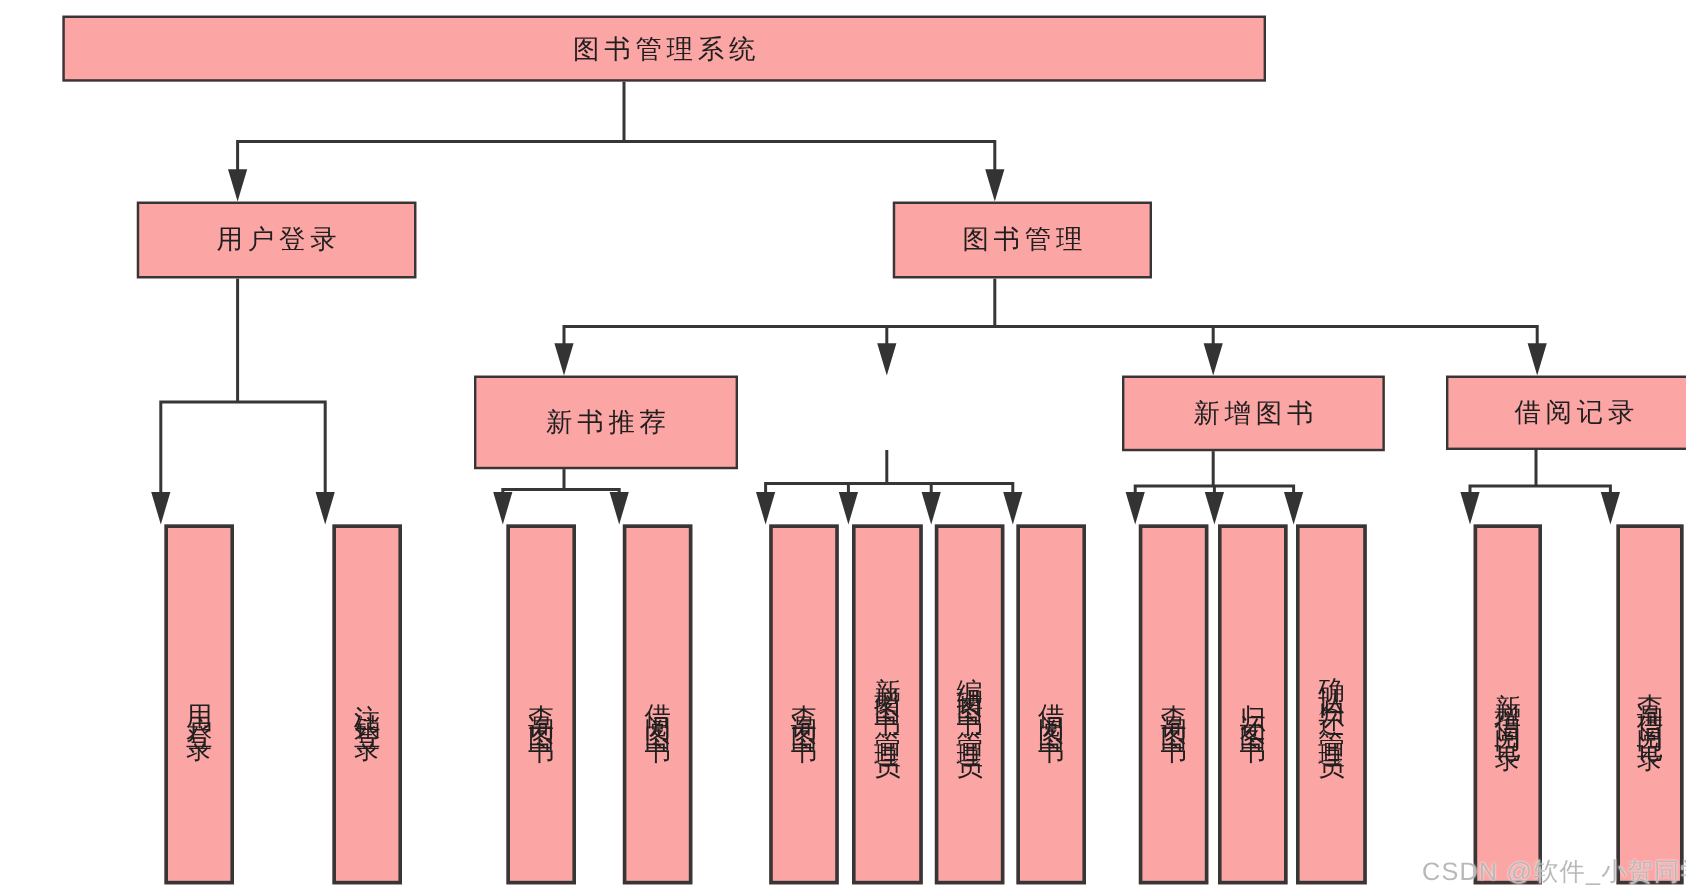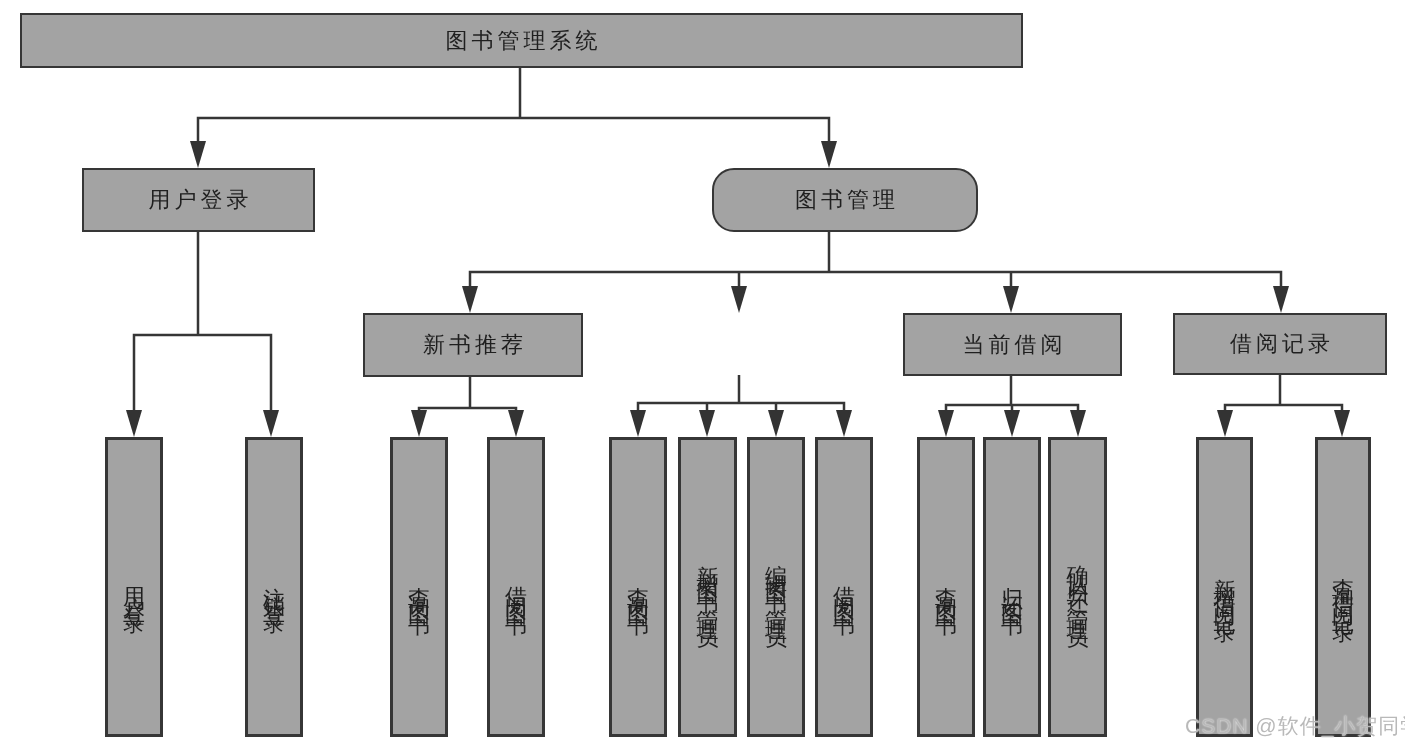--- a/index.html
+++ b/index.html
@@ -14,26 +14,27 @@
   .wires {
     position: absolute;
     left: 0; top: 0;
     width: 1405px; height: 747px;
     pointer-events: none;
   }
   .node {
     position: absolute;
     box-sizing: border-box;
     border: 2px solid #363636;
-    background: #a3a3a3;
+    background: #fca5a5;
     display: flex;
     align-items: center;
     justify-content: center;
     color: #1f1f1f;
     z-index: 2;
+    margin-left: 32px;
   }
   .h-node {
     font-size: 22px;
     letter-spacing: 4px;
     text-indent: 4px;
     white-space: nowrap;
   }
   .v-node {
     border-width: 3px;
     writing-mode: vertical-rl;
@@ -100,24 +101,24 @@
     <g>
       <path d="M1280,375 V405 M1225,414 V405 H1342 V414"></path>
       <polygon points="1217,410 1233,410 1225,437"></polygon>
       <polygon points="1334,410 1350,410 1342,437"></polygon>
     </g>
   </svg>
 
   <div class="node h-node" style="left:20px; top:13px; width:1003px; height:55px;">图书管理系统</div>
 
   <div class="node h-node" style="left:82px; top:168px; width:233px; height:64px;">用户登录</div>
-  <div class="node h-node" style="left:712px; top:168px; width:266px; height:64px;border-radius:22px;">图书管理</div>
+  <div class="node h-node" style="left:712px; top:168px; width:216px; height:64px;">图书管理</div>
 
-  <div class="node h-node" style="left:363px; top:313px; width:220px; height:64px;">新书推荐</div>
-  <div class="node h-node" style="left:903px; top:313px; width:219px; height:63px;">当前借阅</div>
+  <div class="node h-node" style="left:363px; top:313px; width:220px; height:78px;">新书推荐</div>
+  <div class="node h-node" style="left:903px; top:313px; width:219px; height:63px;">新增图书</div>
   <div class="node h-node" style="left:1173px; top:313px; width:214px; height:62px;">借阅记录</div>
 
   <div class="node v-node" style="left:105px; top:437px; width:58px; height:300px;">用户登录</div>
   <div class="node v-node" style="left:245px; top:437px; width:58px; height:300px;">注销登录</div>
 
   <div class="node v-node" style="left:390px; top:437px; width:58px; height:300px;">查询图书</div>
   <div class="node v-node" style="left:487px; top:437px; width:58px; height:300px;">借阅图书</div>
 
   <div class="node v-node" style="left:609px; top:437px; width:58px; height:300px;">查询图书</div>
   <div class="node v-node" style="left:678px; top:437px; width:59px; height:300px;">新增图书（管理员）</div>

